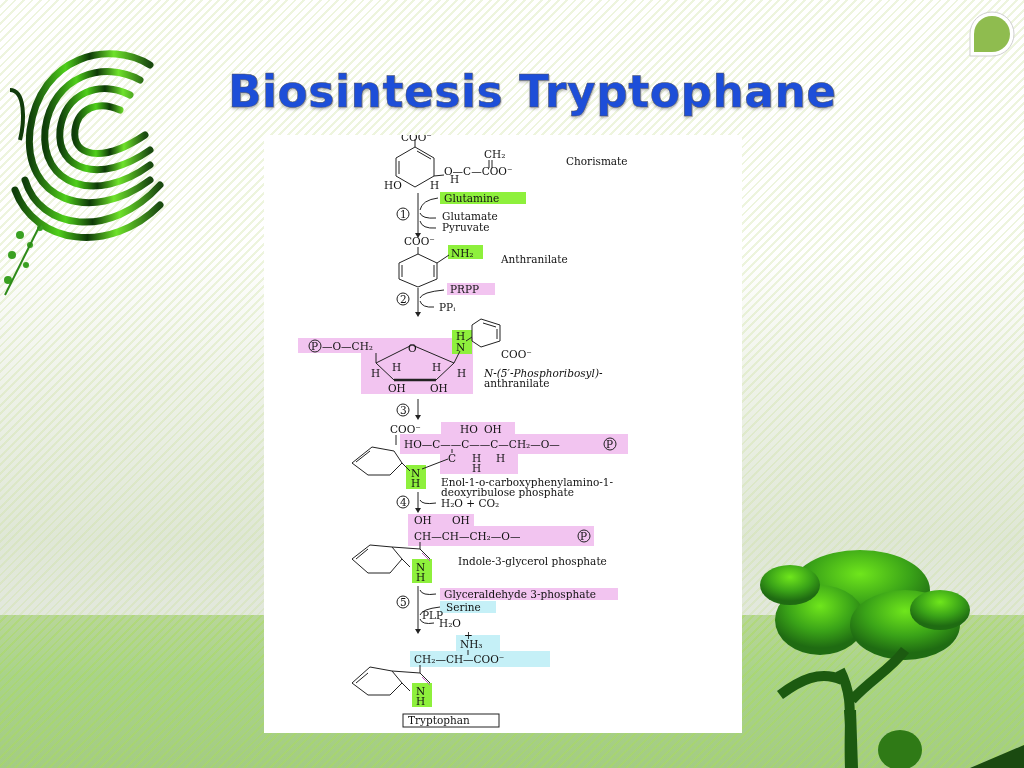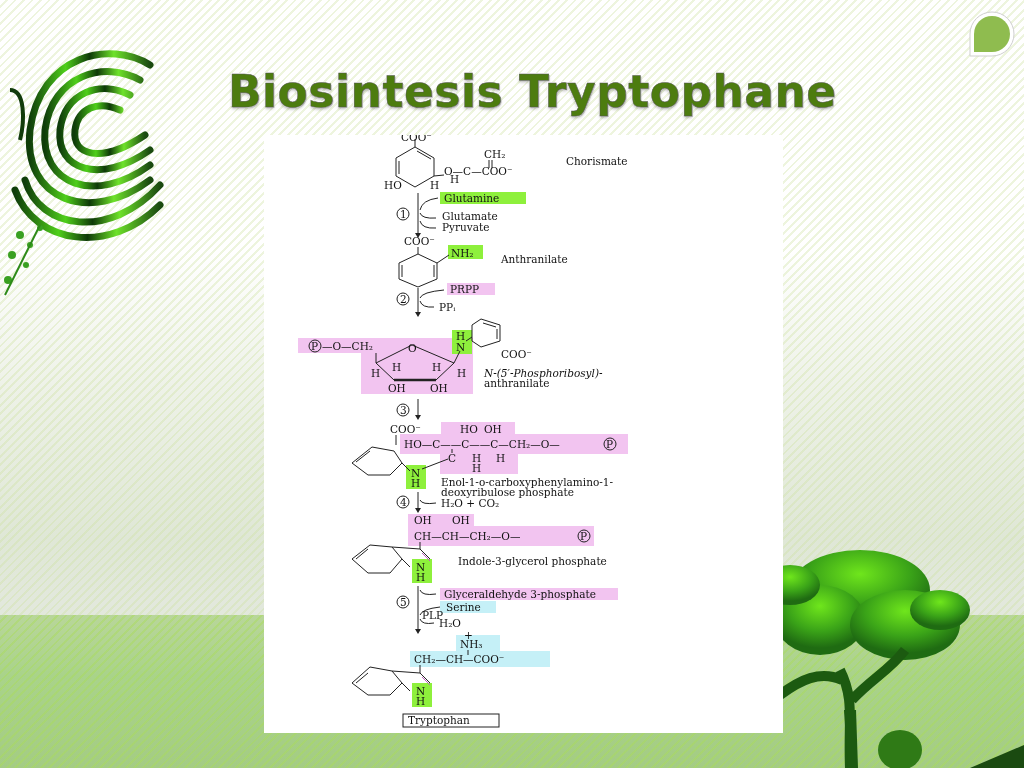--- a/index.html
+++ b/index.html
@@ -19,29 +19,28 @@
     background:
       repeating-linear-gradient(135deg, rgba(255,255,255,0) 0px, rgba(255,255,255,0) 4px, rgba(170,220,90,0.45) 4px, rgba(170,220,90,0.45) 6px),
       linear-gradient(180deg, #b8d69a 0%, #a9d38a 40%, #a4cc84 100%);
   }
   .logo-left { position: absolute; left: 0; top: 30px; width: 175px; height: 270px; }
   .corner-badge { position: absolute; left: 966px; top: 8px; width: 52px; height: 52px; }
   .tree { position: absolute; left: 730px; top: 530px; width: 294px; height: 238px; }
   .title {
     position: absolute; left: 228px; top: 66px;
     font-family: "DejaVu Sans", sans-serif; font-size: 44px; font-weight: bold;
-    color: #4d7c0f;
+    color: #1d4ed8;
     text-shadow: 0 0 1px #fff, 1px 1px 0 #bbb, -1px -1px 0 #fff, 0 2px 3px rgba(0,0,0,0.25);
     letter-spacing: 0.5px;
     -webkit-text-stroke: 0.5px #555;
   }
   .panel {
     position: absolute; left: 264px; top: 135px; width: 478px; height: 598px;
     background: #ffffff;
-    padding-left: 41px;
   }
   .panel svg { position: absolute; left: 0; top: 0; }
   .chem { font-family: "DejaVu Serif", serif; font-size: 10.5px; fill: #111; }
   .lbl { font-family: "DejaVu Serif", serif; font-size: 10.5px; fill: #111; }
 </style>
 </head>
 <body>
 
 <div class="bg-stripes"></div>
 <div class="bg-ground"></div>

